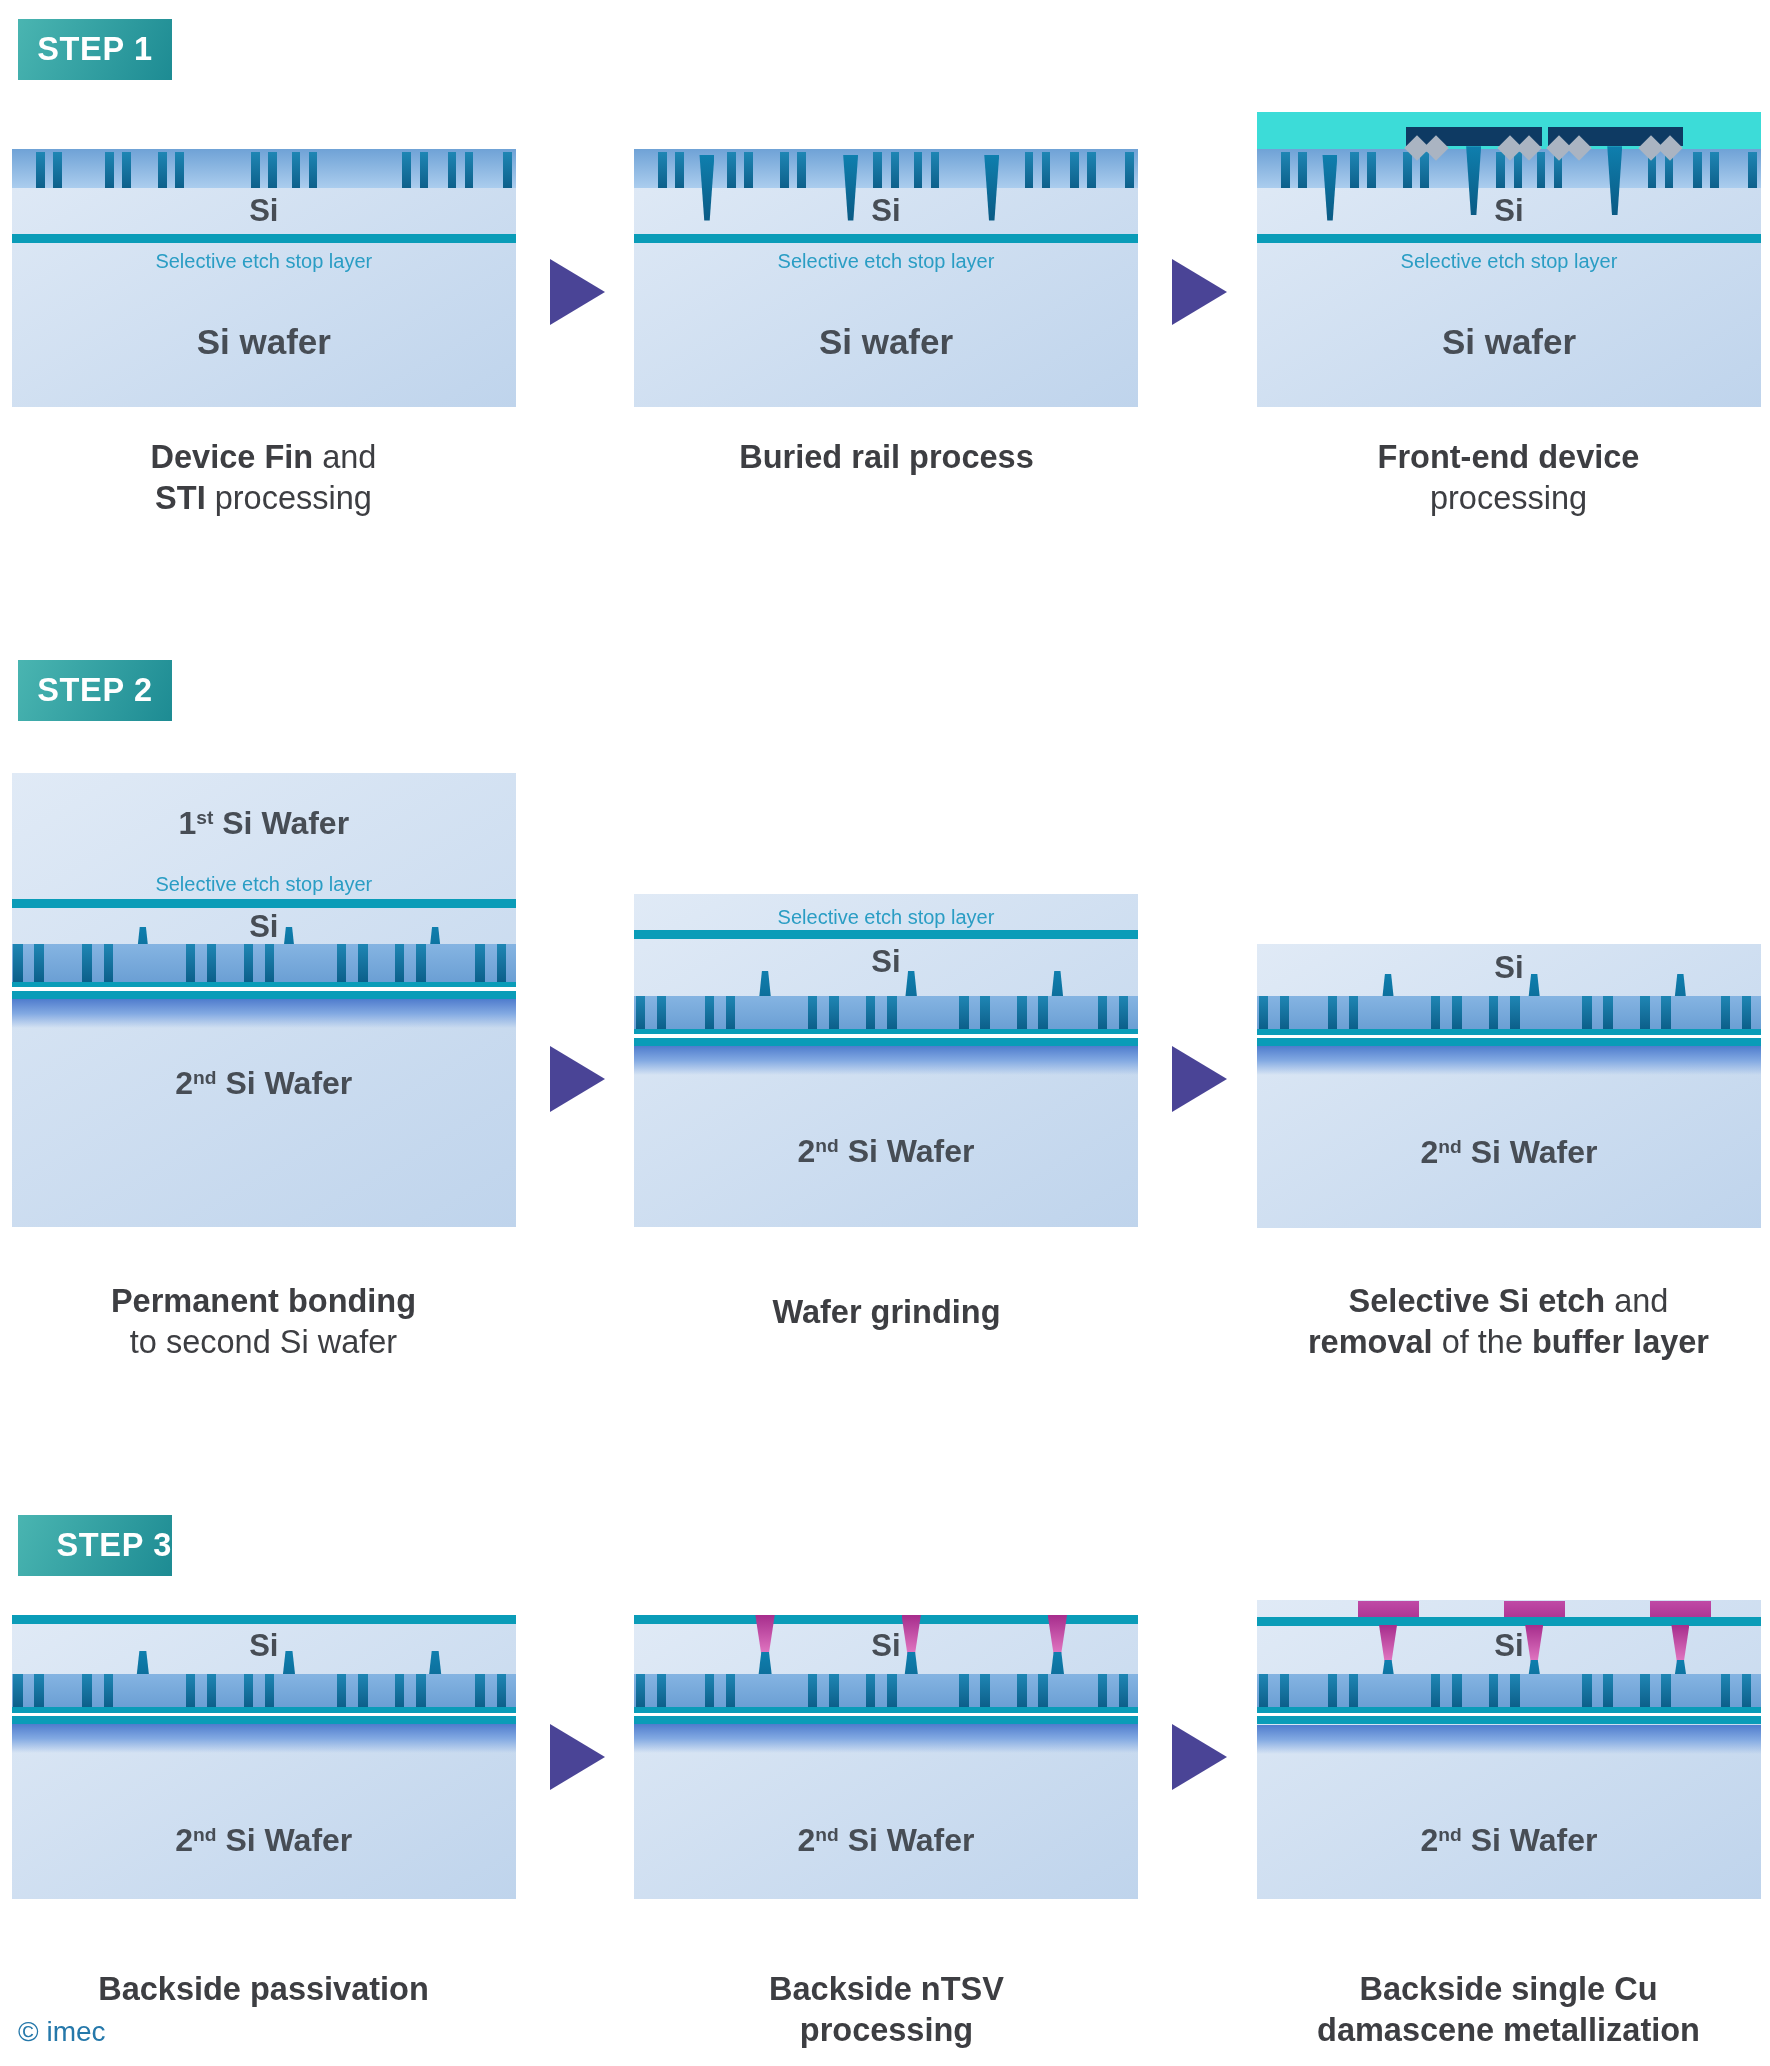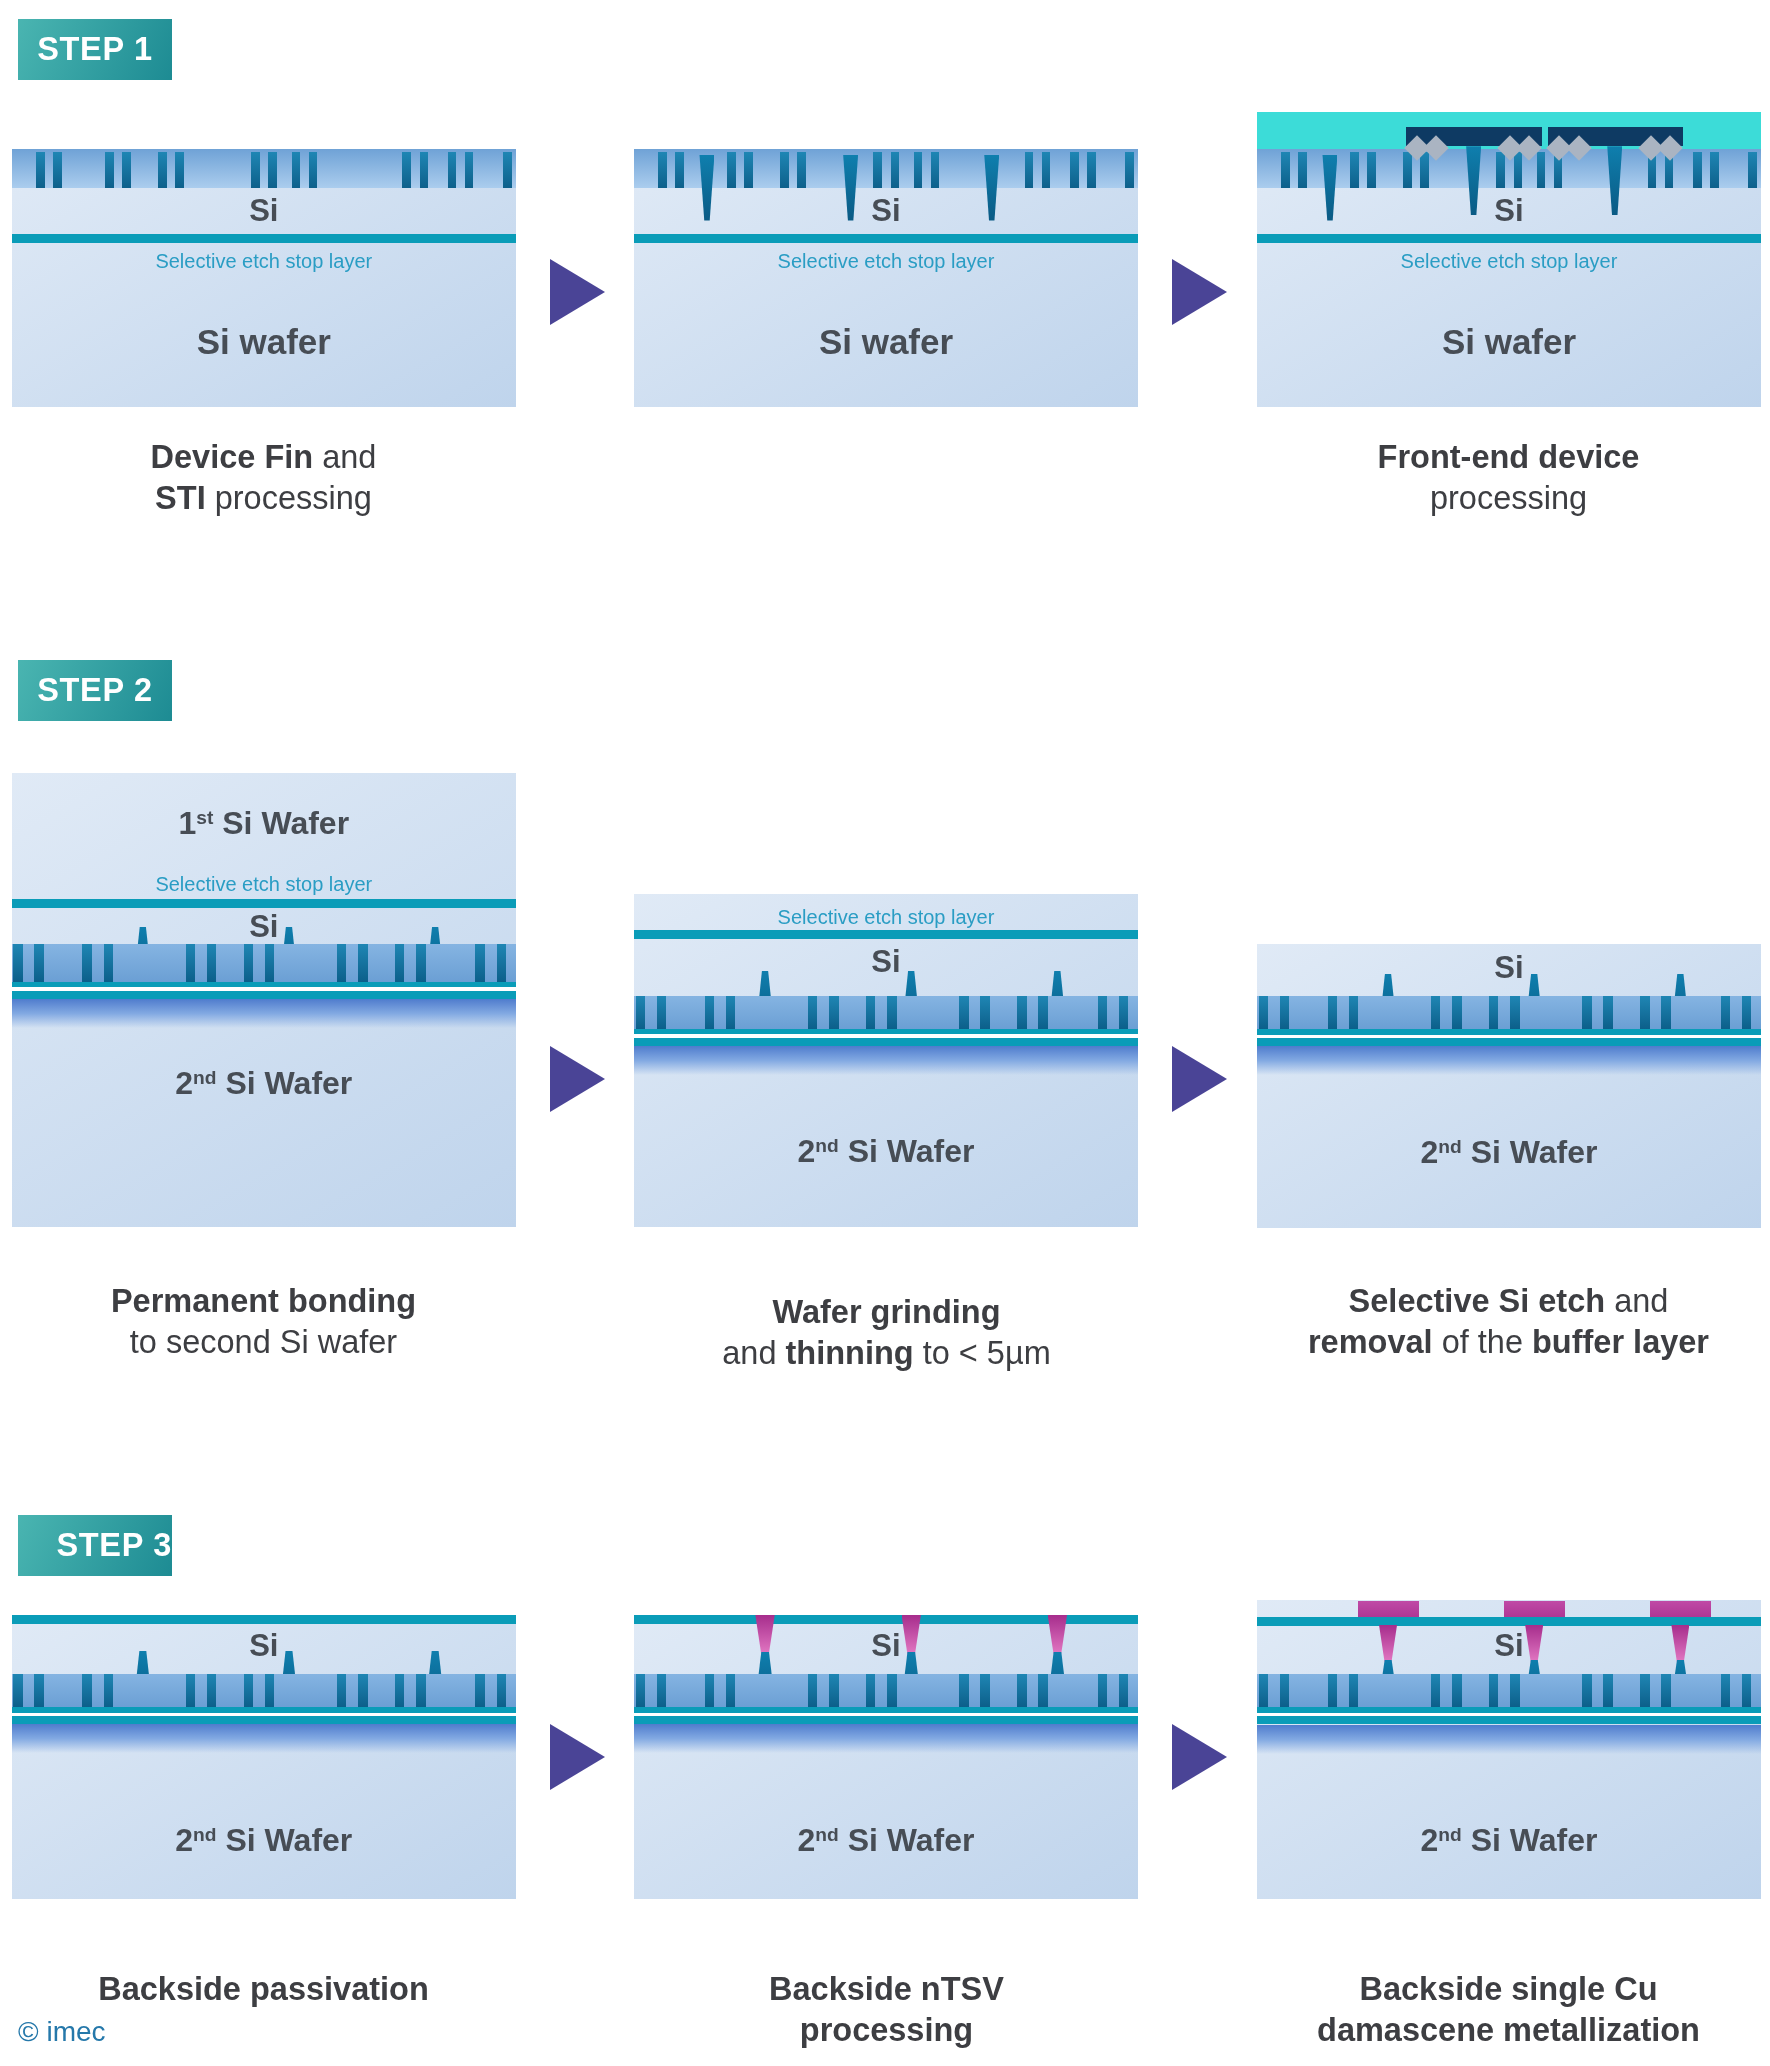--- a/index.html
+++ b/index.html
@@ -299,31 +299,33 @@
       <div class="layer" style="top: 107px; height: 5.5px; background: rgb(10, 156, 184);"></div>
       <div class="layer" style="top: 113px; height: 3.5px; background: rgb(255, 255, 255);"></div>
       <div class="layer" style="top: 116px; height: 8.3px; background: rgb(10, 156, 184);"></div>
       <div class="layer" style="top: 125px; height: 29px; background: linear-gradient(rgb(79, 124, 205) 0%, rgb(130, 169, 226) 50%, rgba(190, 210, 235, 0) 100%);"></div>
       <div class="lbl wafer-rich" style="top: 224px; color: rgb(71, 77, 85);"><span>2</span><sup>nd</sup><span> Si Wafer</span></div>
     </div>
     <div class="cap" style="left: -30px; top: 437px; width: 587px; color: rgb(61, 62, 66);">
       <div class="cap-line"><span class="b">Device Fin</span><span> and</span></div>
       <div class="cap-line"><span class="b">STI</span><span> processing</span></div>
     </div>
+    <div class="cap" style="left: 593px; top: 437px; width: 587px; color: rgb(61, 62, 66);">
+      <div class="cap-line"><span class="b">Buried rail process</span></div>
+    </div>
     <div class="cap" style="left: 1215px; top: 437px; width: 587px; color: rgb(61, 62, 66);">
       <div class="cap-line"><span class="b">Front-end device</span></div>
       <div class="cap-line"><span>processing</span></div>
     </div>
     <div class="cap" style="left: -30px; top: 1281px; width: 587px; color: rgb(61, 62, 66);">
       <div class="cap-line"><span class="b">Permanent bonding</span></div>
       <div class="cap-line"><span>to second Si wafer</span></div>
     </div>
     <div class="cap" style="left: 593px; top: 1292px; width: 587px; color: rgb(61, 62, 66);">
       <div class="cap-line"><span class="b">Wafer grinding</span></div>
-      <div class="cap-line"><span>and </span><span class="b">thinning</span><span> to &lt; 5µm</span></div>
     </div>
     <div class="cap" style="left: 1215px; top: 1281px; width: 587px; color: rgb(61, 62, 66);">
       <div class="cap-line"><span class="b">Selective Si etch</span><span> and</span></div>
       <div class="cap-line"><span class="b">removal</span><span> of the </span><span class="b">buffer layer</span></div>
     </div>
     <div class="cap" style="left: -30px; top: 1969px; width: 587px; color: rgb(61, 62, 66);">
       <div class="cap-line"><span class="b">Backside passivation</span></div>
     </div>
     <div class="cap" style="left: 593px; top: 1969px; width: 587px; color: rgb(61, 62, 66);">
       <div class="cap-line"><span class="b">Backside nTSV</span></div>

